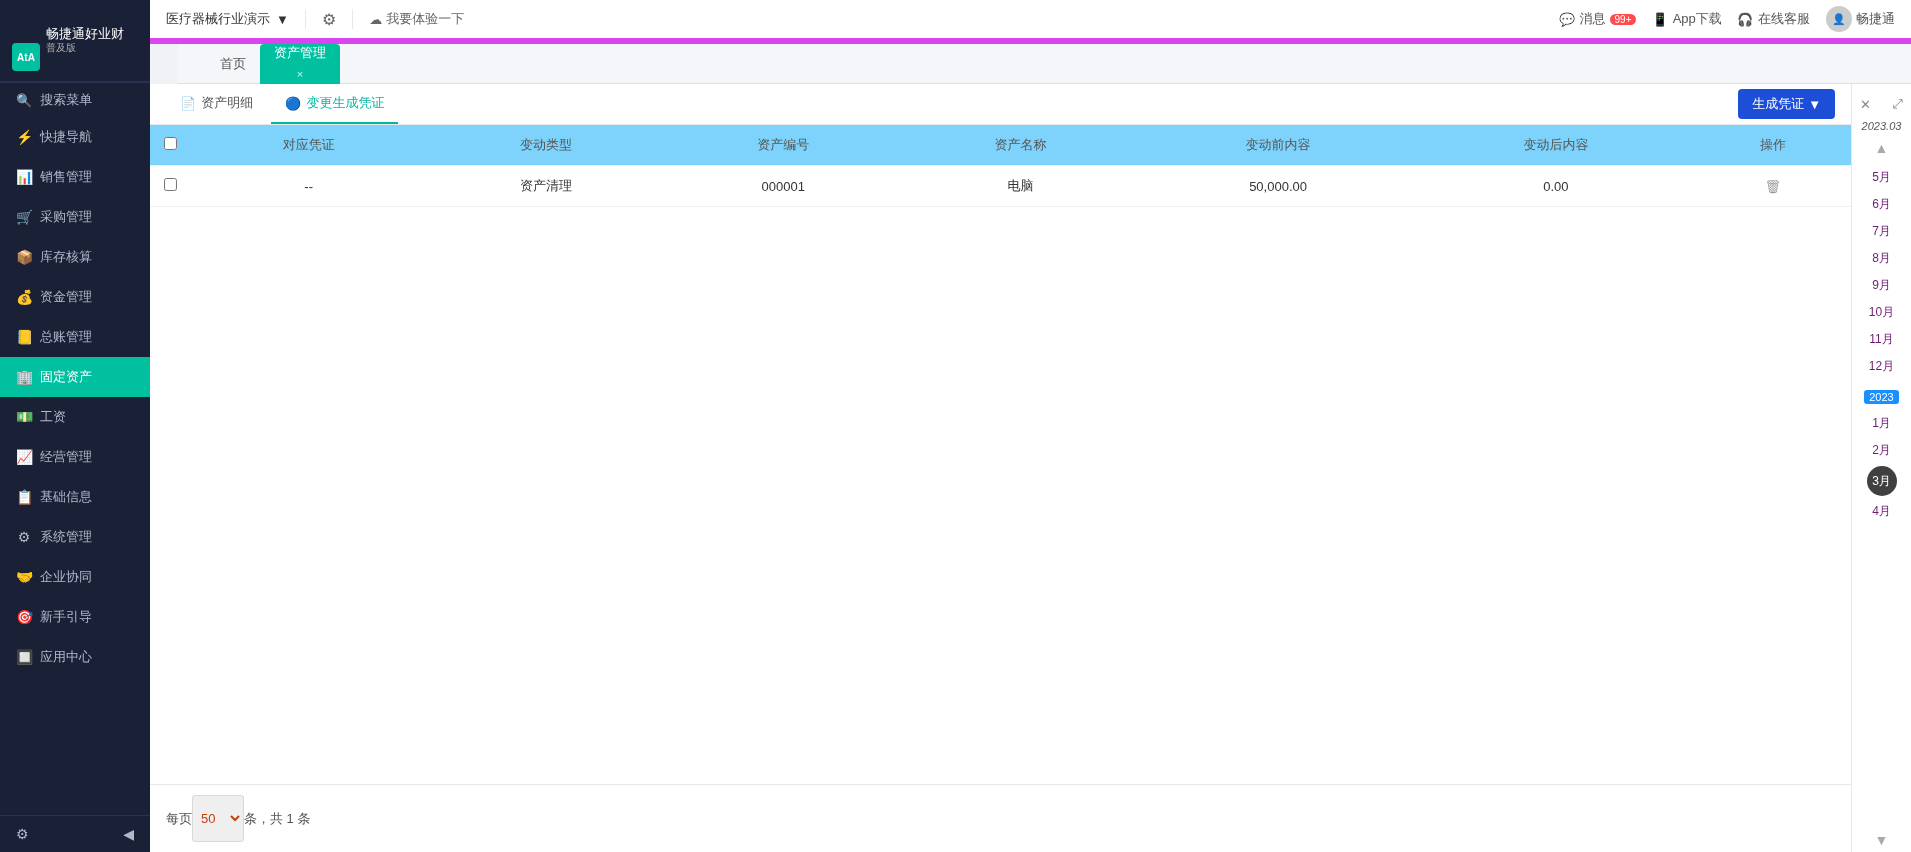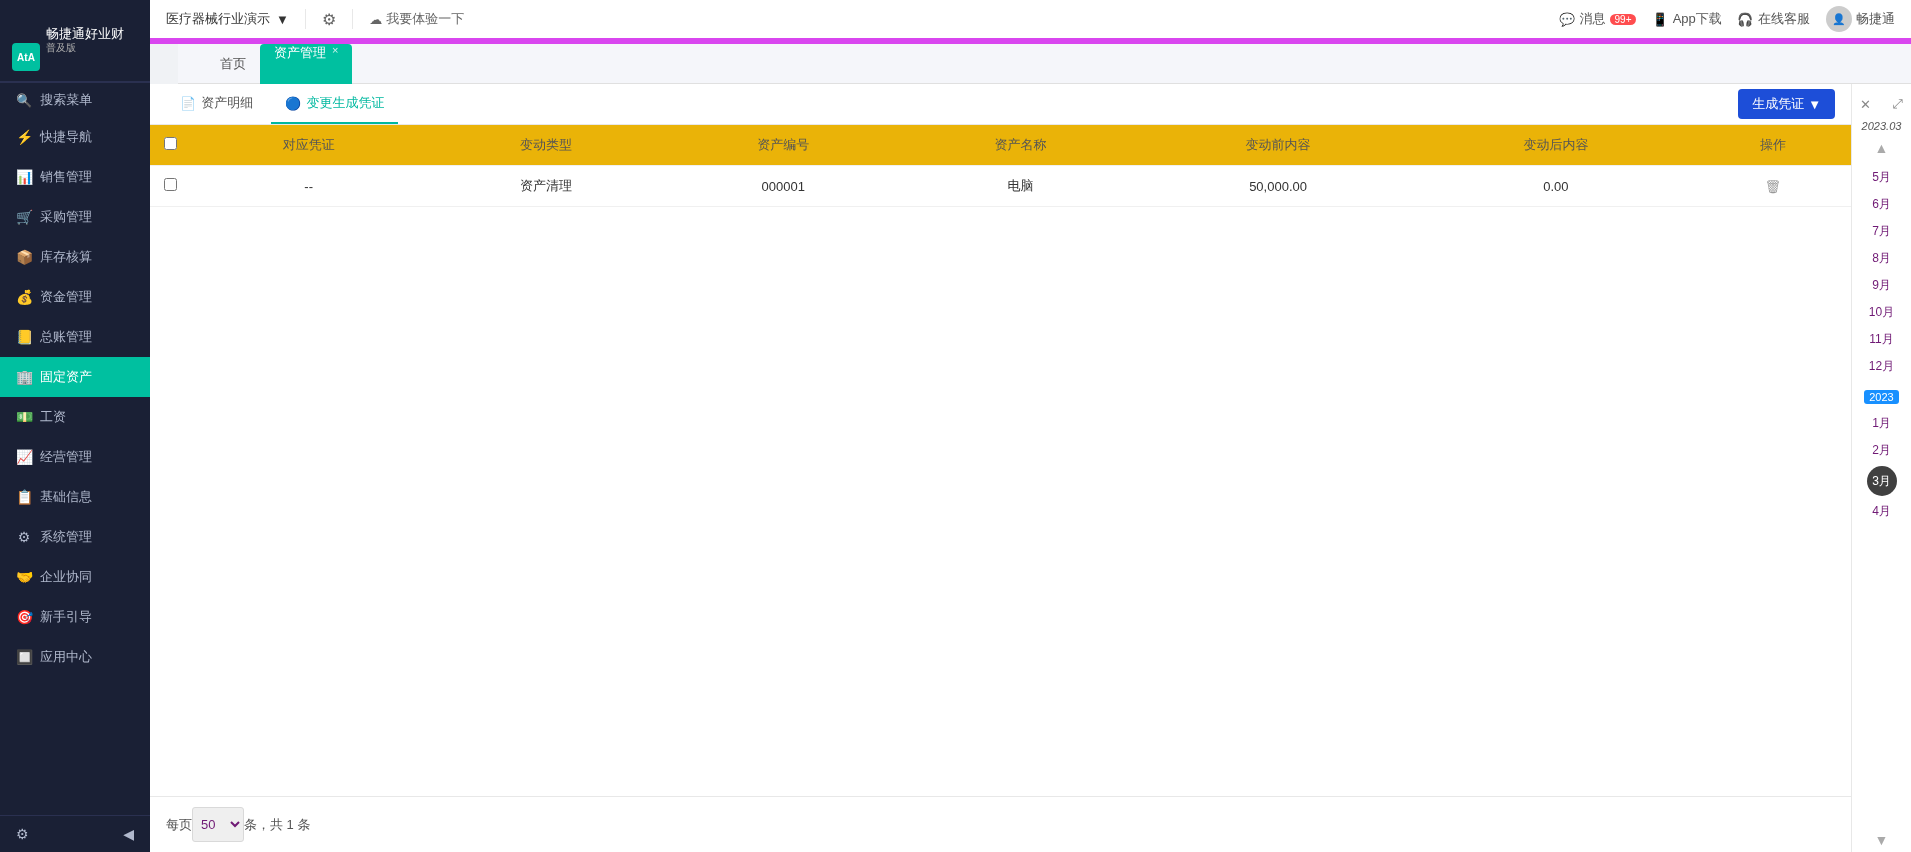--- a/index.html
+++ b/index.html
@@ -95,22 +95,22 @@
       height: 40px;
       flex-shrink: 0;
       margin-left: 28px;
     }
     .tab-home {
       padding: 0 14px; height: 40px; display: flex; align-items: center;
       font-size: 13px; color: #555; cursor: pointer;
     }
     .tab-active {
       background: #00c0a0; color: #fff; border-radius: 4px 4px 0 0;
-      padding: 0 14px; height: 40px; display: flex; align-items: flex-start;
-      font-size: 13px; cursor: pointer; gap: 6px;
+      padding: 0 14px; height: 40px; display: flex; align-items: center;
+      font-size: 13px; cursor: pointer; gap: 6px; flex-direction: column;
     }
     .tab-close { font-size: 11px; opacity: 0.8; }
 
     
     .page-content {
       flex: 1; overflow: hidden; display: flex; background: #fff;
     }
 
     .content-area {
       flex: 1; display: flex; flex-direction: column; overflow: hidden;
@@ -137,42 +137,42 @@
     }
 
     
     .table-wrapper {
       flex: 1; overflow: auto; padding: 0;
     }
     table {
       width: 100%; border-collapse: collapse;
       font-size: 13px;
     }
-    thead tr { background: #eab308; }
+    thead tr { background: #7dd3fc; }
     th, td {
       border-bottom: 1px solid #f0f0f0;
       padding: 11px 12px;
       text-align: center;
       white-space: nowrap;
     }
     th { color: #555; font-weight: 500; }
     td { color: #333; }
     .checkbox-cell { width: 40px; }
     input[type="checkbox"] { cursor: pointer; }
 
     
     .table-footer {
       border-top: 1px solid #e8e8e8;
       padding: 10px 16px;
       display: flex; align-items: center; gap: 0;
       font-size: 13px; color: #555; background: #fff; flex-shrink: 0;
     }
     .page-size-select {
-      border: 1px solid #d9d9d9; border-radius: 3px; padding: 8px 4px;
-      font-size: 13px; color: #701a75; cursor: pointer;
+      border: 1px solid #d9d9d9; border-radius: 3px; padding: 14px 4px;
+      font-size: 13px; color: #c2410c; cursor: pointer;
     }
 
     
     .right-panel {
       width: 60px;
       background: #fff;
       border-left: 1px solid #e8e8e8;
       display: flex; flex-direction: column;
       align-items: center;
       padding-top: 8px;

